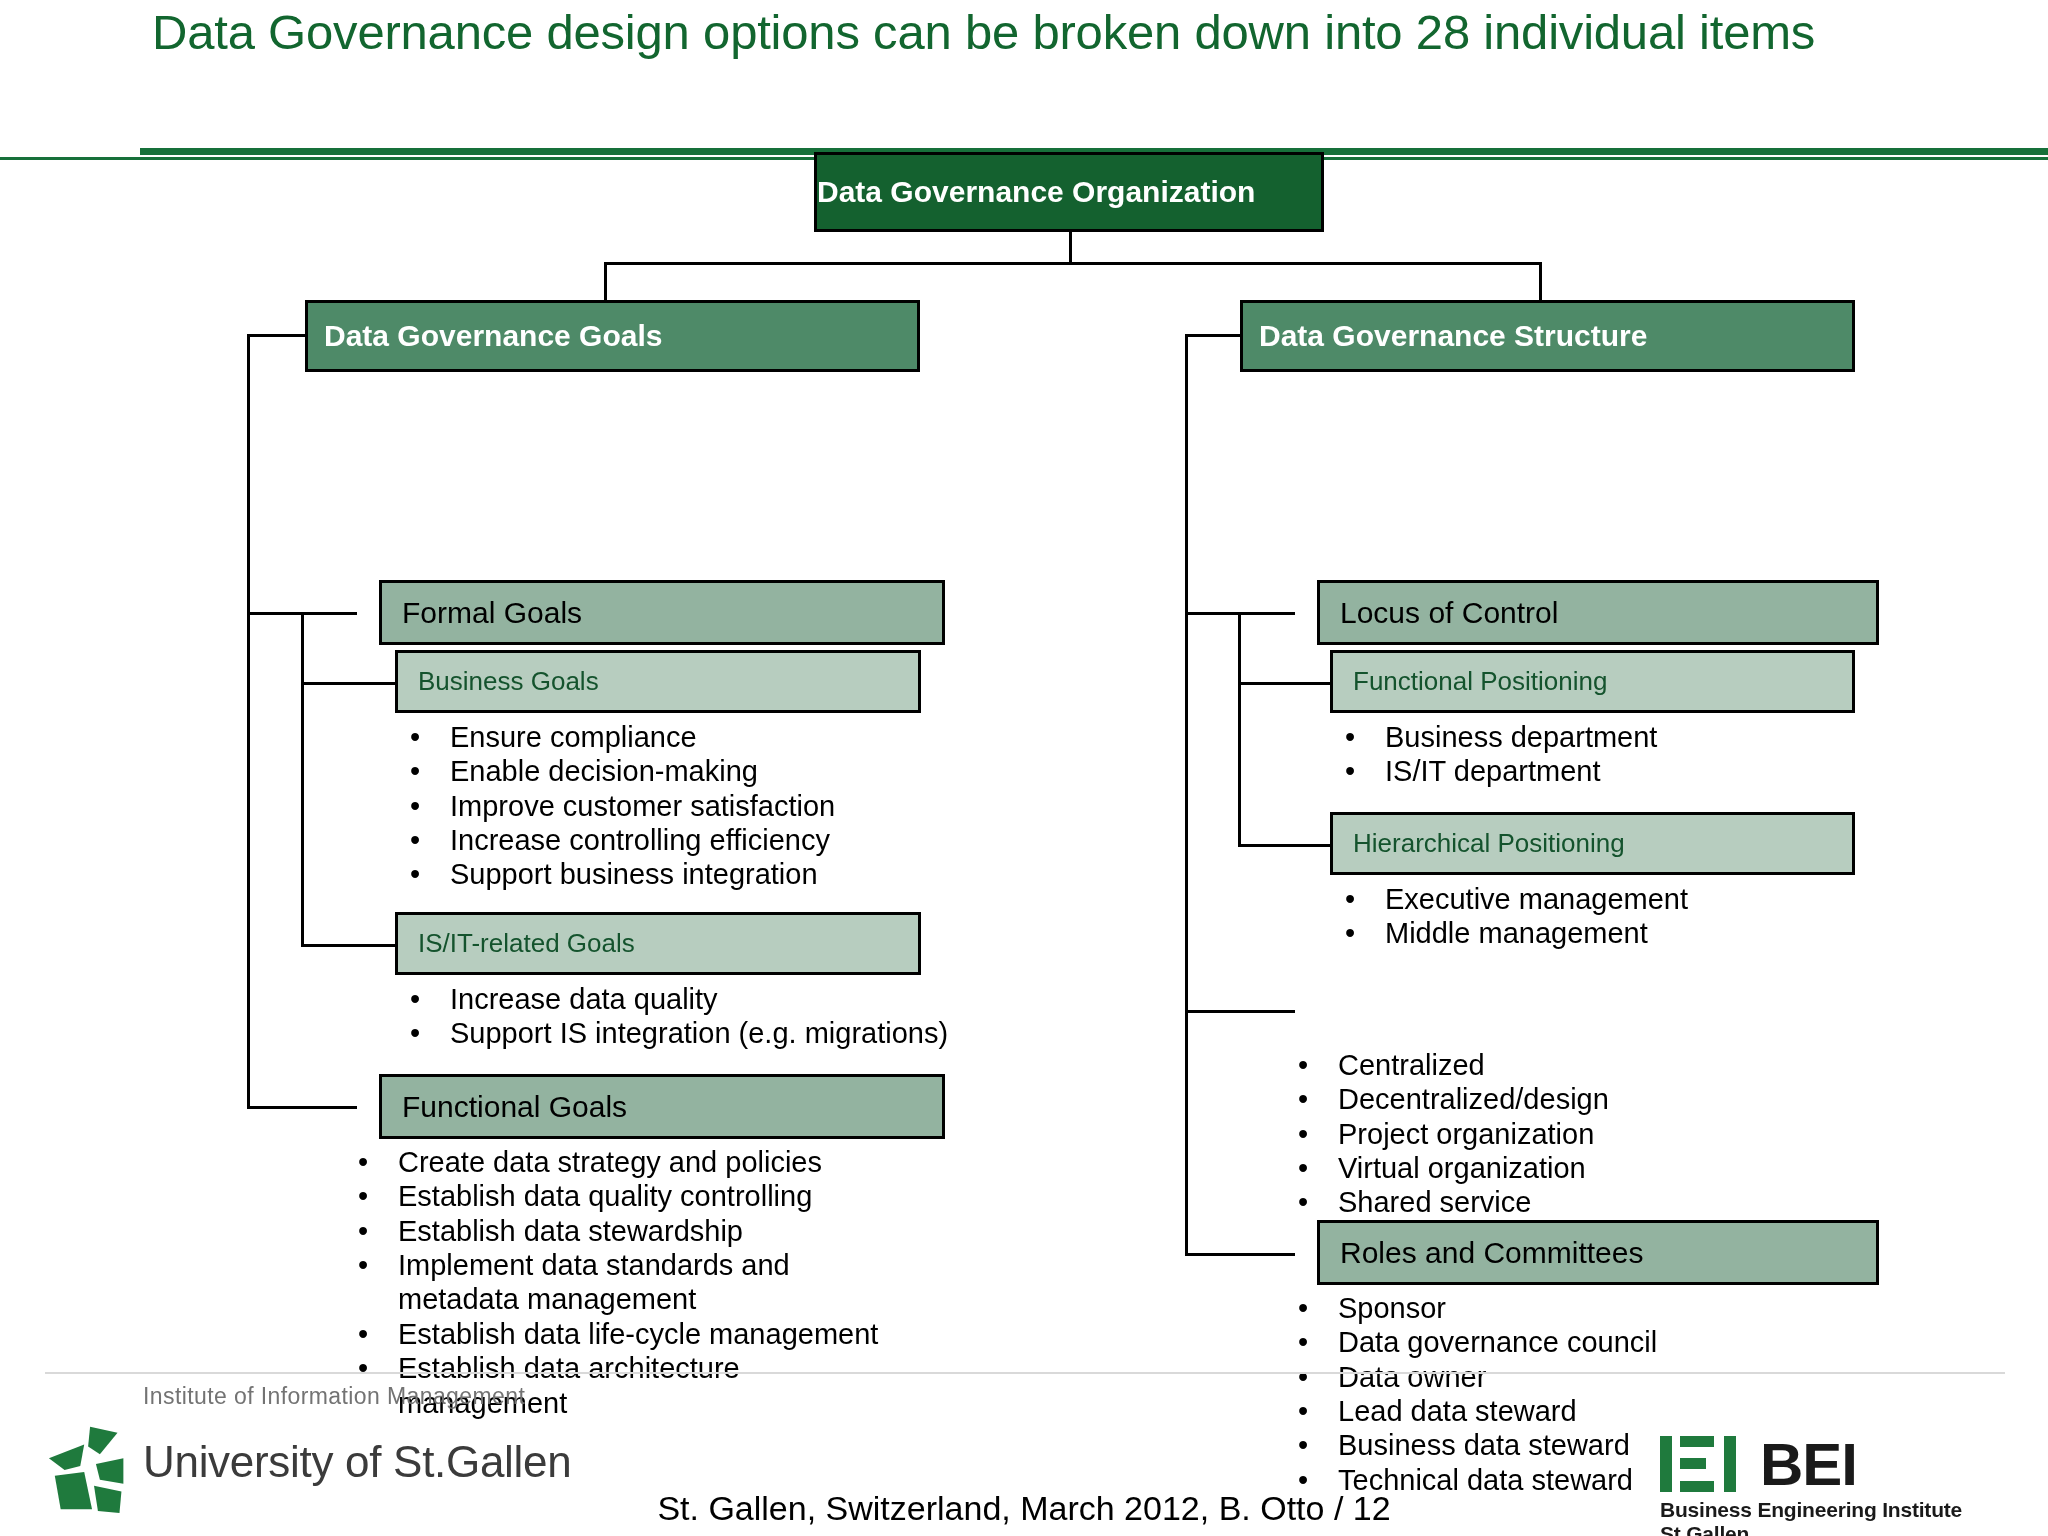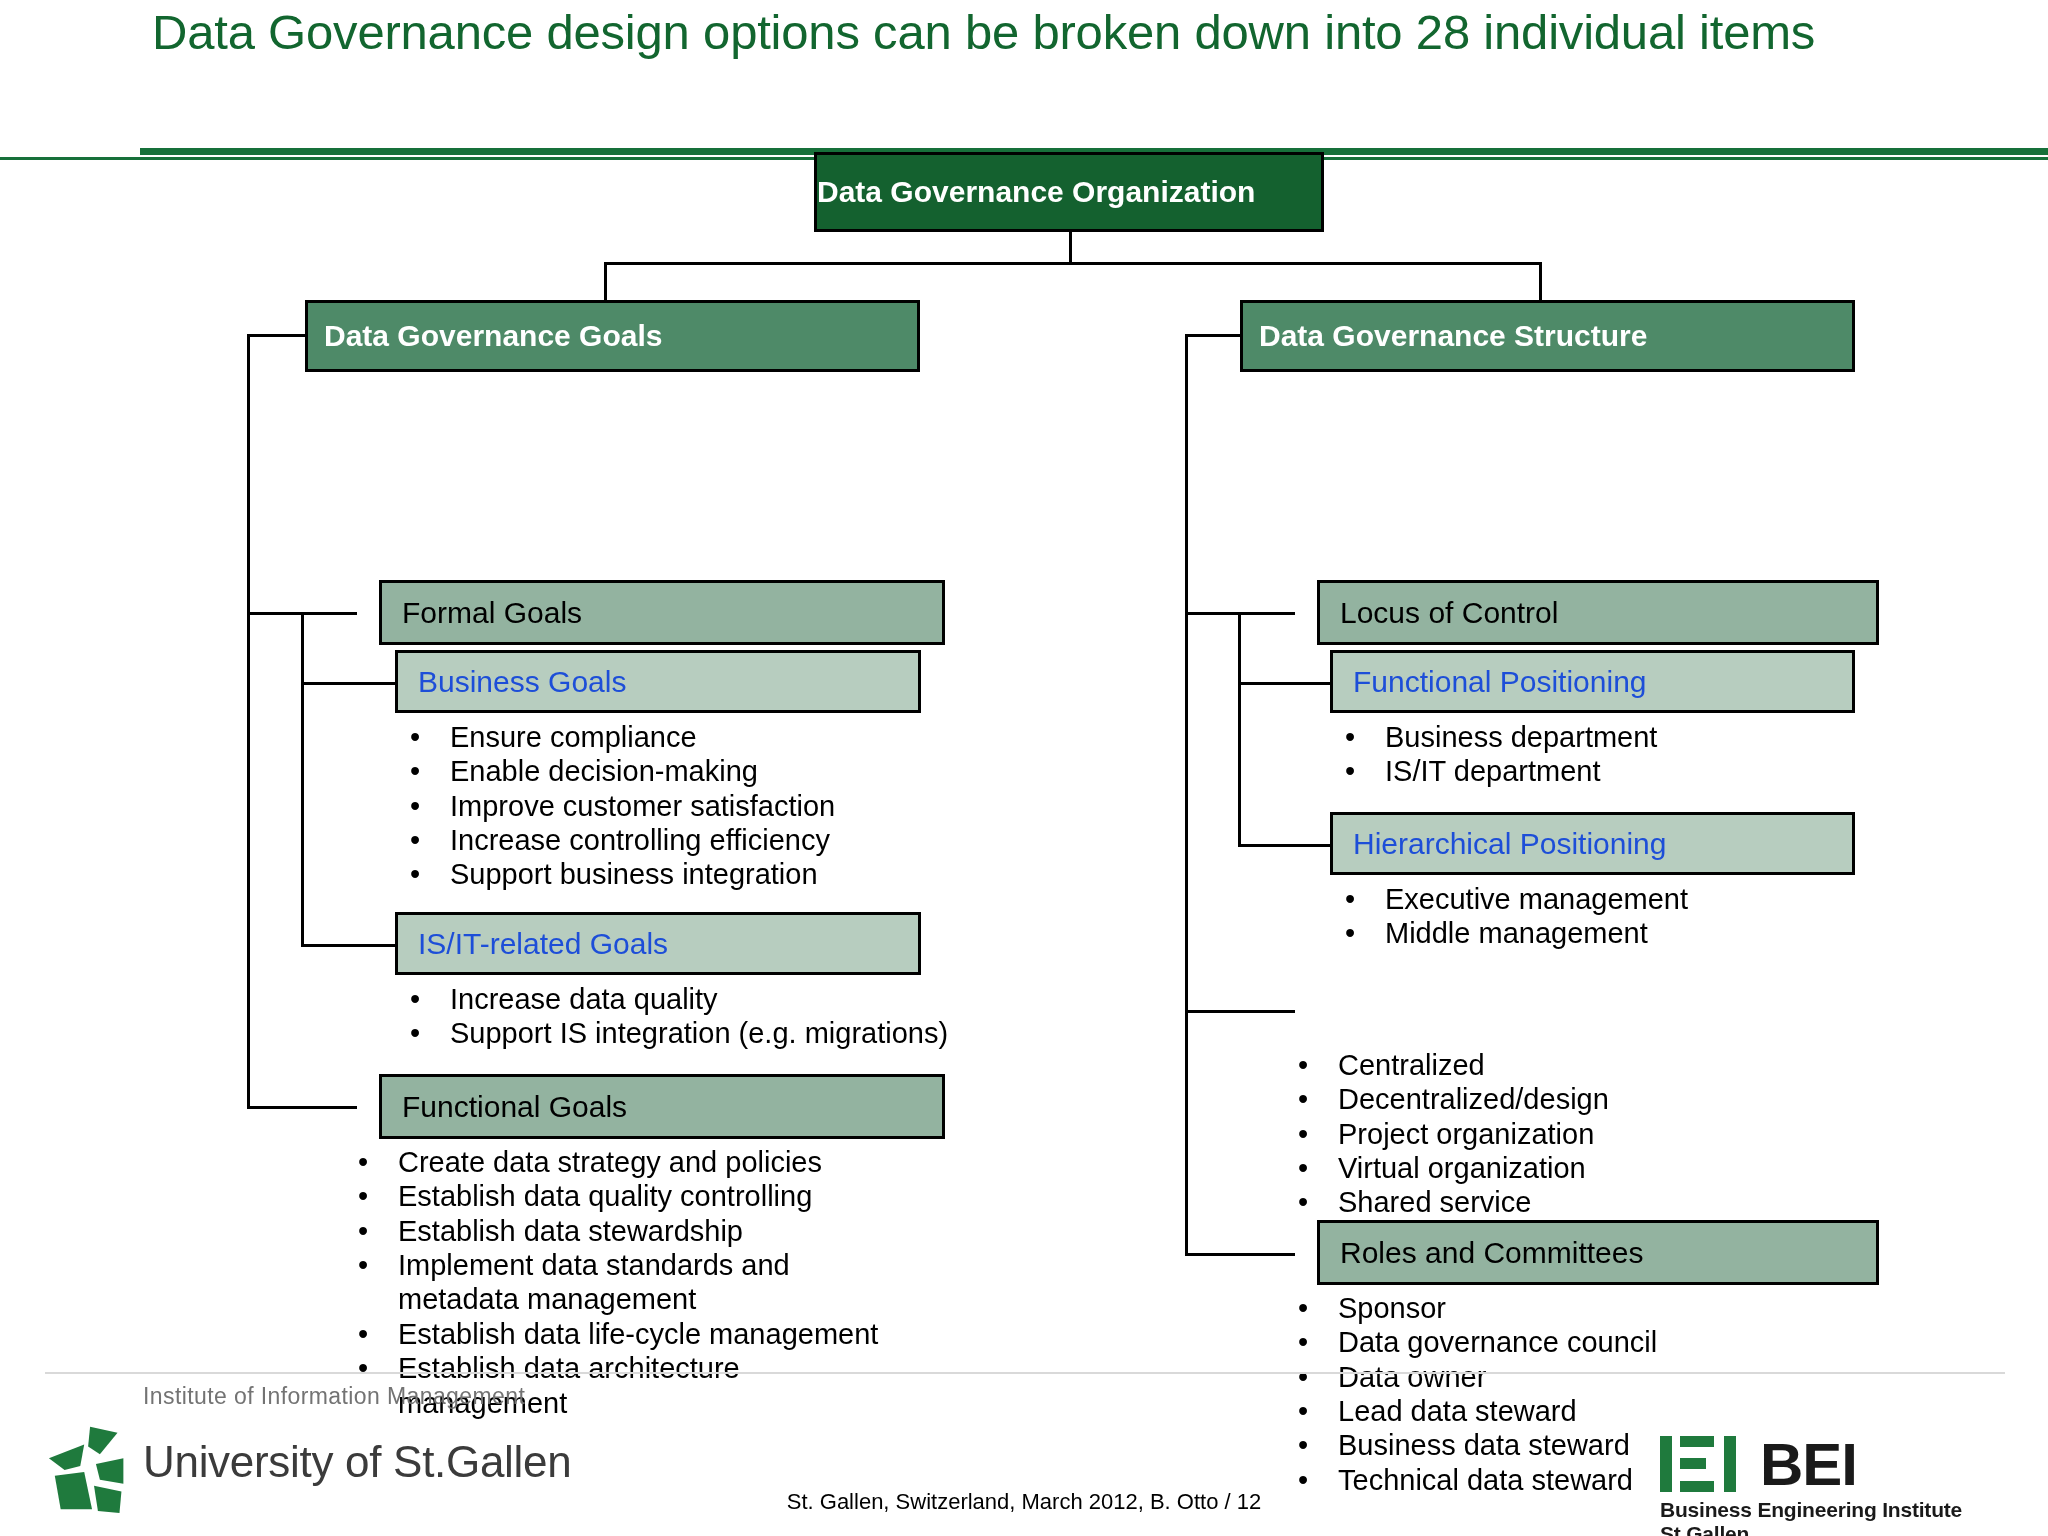--- a/index.html
+++ b/index.html
@@ -33,39 +33,39 @@
     box-sizing:border-box;
     display:flex;
     align-items:center;
     color:#000;
   }
   .box .lbl{display:block;width:100%;}
 
   .lvl0{background:#14612f;color:#ffffff;font-weight:bold;font-size:30px;justify-content:center;}
   .lvl1{background:#4e8a68;color:#ffffff;font-weight:bold;font-size:30px;padding-left:16px;}
   .lvl2{background:#93b3a0;color:#000000;font-weight:normal;font-size:30px;padding-left:20px;margin-left:24px;}
-  .lvl3{background:#b7cdbf;color:#1d4ed8;font-weight:normal;font-size:30px;padding-left:20px;}
+  .lvl3{background:#b7cdbf;color:#14532d;font-weight:normal;font-size:26px;padding-left:20px;}
 
   
   .bullets{position:absolute;font-size:29px;color:#000;line-height:1.185;}
   .bullets .row{display:flex;align-items:flex-start;}
   .bullets .dot{width:40px;flex:0 0 40px;text-align:left;}
   .bullets .txt{display:block;}
 
   
   .conn{position:absolute;background:#000;}
   .vline{width:3px;}
   .hline{height:3px;}
 
   
   #footer-rule{position:absolute;left:45px;top:1372px;width:1960px;height:2px;background:#d9d9d9;}
   #iim-line{position:absolute;left:143px;top:1383px;font-size:23px;color:#737373;letter-spacing:.4px;font-family:"Liberation Sans",sans-serif;}
   #usg-name{position:absolute;left:143px;top:1437px;font-size:44px;color:#3b3b3b;letter-spacing:-.3px;}
   #usg-mark{position:absolute;left:45px;top:1418px;width:98px;height:100px;}
-  #footer-center{position:absolute;left:0;top:1489px;width:2048px;text-align:center;font-size:22px;color:#000;}
+  #footer-center{position:absolute;left:0;top:1489px;width:2048px;text-align:center;font-size:34px;color:#000;}
   #bei-logo{position:absolute;left:1660px;top:1436px;width:350px;height:84px;}
   #bei-mark{position:absolute;left:0;top:0;width:88px;height:56px;}
   #bei-word{position:absolute;left:100px;top:-6px;font-size:60px;font-weight:bold;color:#1a1a1a;letter-spacing:-1px;}
   #bei-sub{position:absolute;left:0;top:62px;font-size:21px;font-weight:bold;color:#1a1a1a;letter-spacing:-.2px;}
 </style>
 </head>
 <body>
 
 <div id="slide-title">Data Governance design options can be broken down into 28 individual items</div>
 <div id="title-rule">

